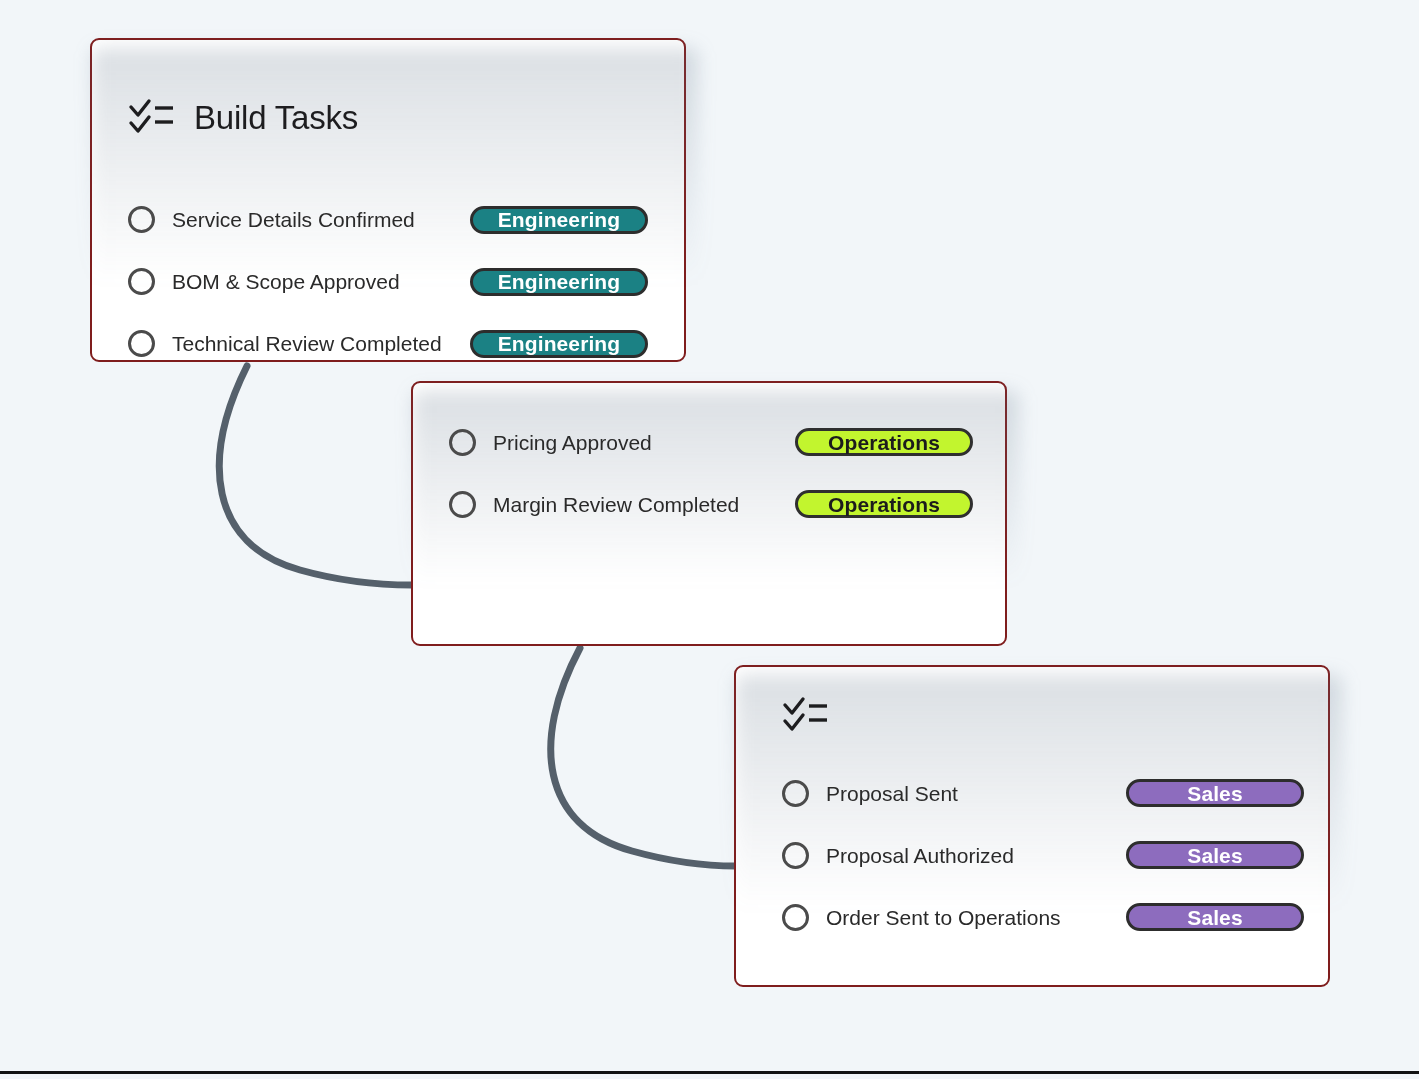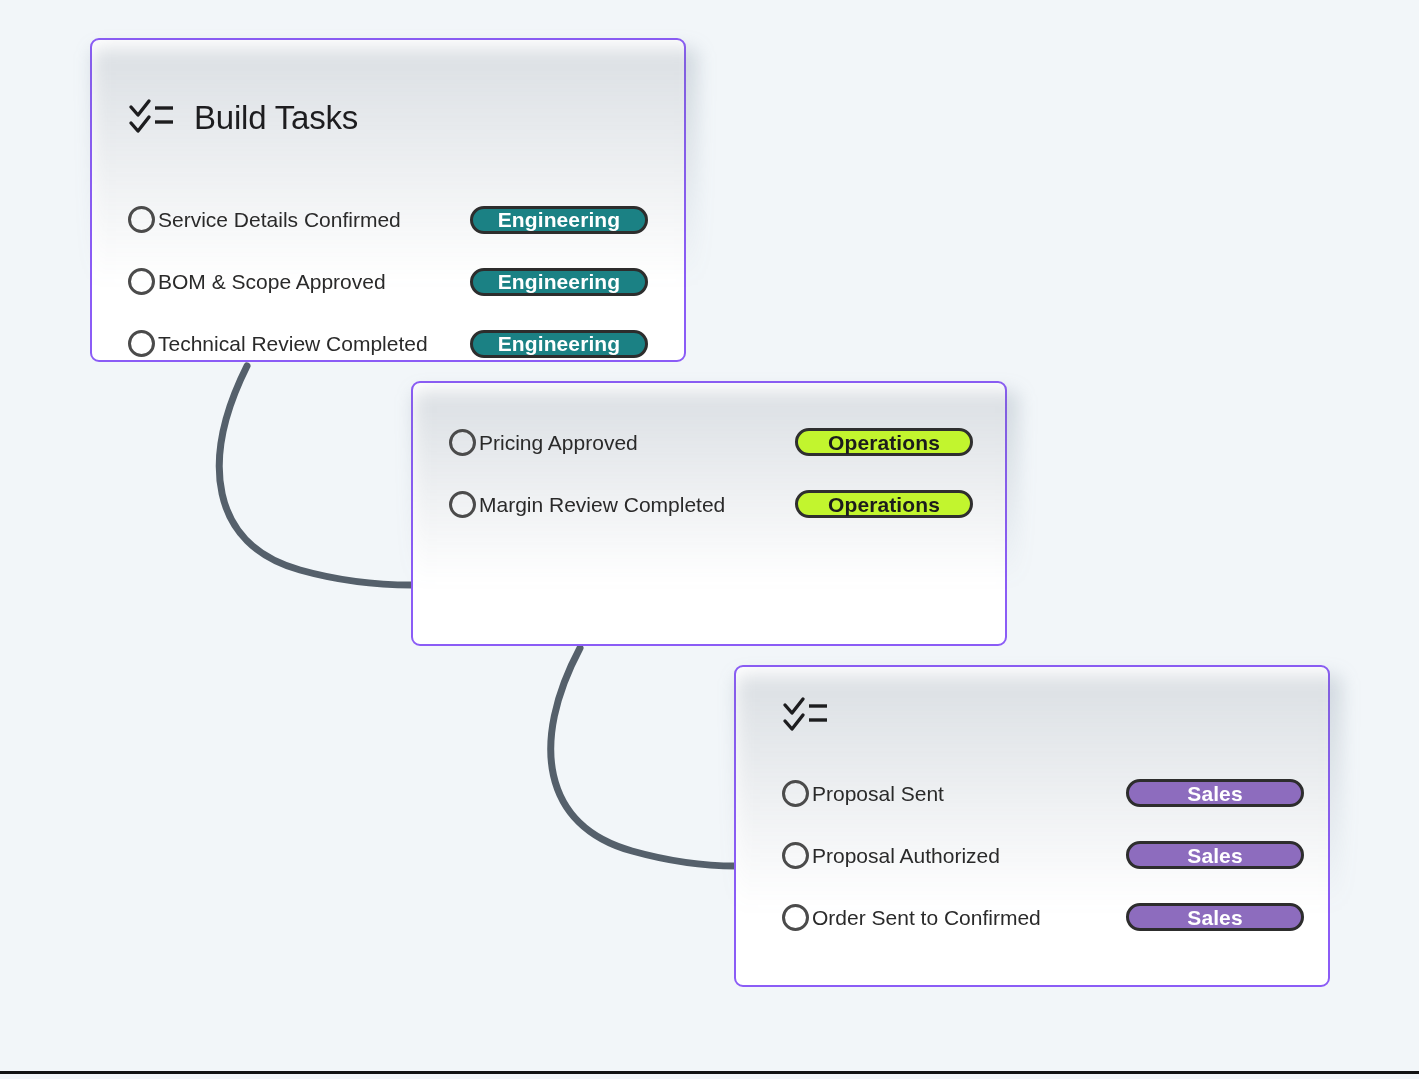--- a/index.html
+++ b/index.html
@@ -40,21 +40,21 @@
     width: 1419px;
     height: 1079px;
     pointer-events: none;
     z-index: 1;
   }
 
   
   .card {
     position: absolute;
     background: #ffffff;
-    border: 2px solid #8b5cf6;
+    border: 2px solid #7f1d1d;
     border-radius: 9px;
     box-sizing: border-box;
     z-index: 3;
   }
   .card::after {
     
     content: "";
     position: absolute;
     left: 0;
     right: -14px;
@@ -106,21 +106,21 @@
 
   .task-row {
     display: flex;
     align-items: center;
     height: 62px;
   }
 
   .task-left {
     display: flex;
     align-items: center;
-    gap: 3px;
+    gap: 17px;
     flex: 0 0 auto;
   }
 
   .task-checkbox {
     flex: 0 0 auto;
     width: 27px;
     height: 27px;
     border: 3px solid #4b4b4b;
     border-radius: 50%;
     box-sizing: border-box;
@@ -262,21 +262,21 @@
           <span class="task-checkbox"></span>
           <span class="task-label">Proposal Authorized</span>
         </div>
         <div class="badge-slot">
           <span class="badge badge-sales">Sales</span>
         </div>
       </li>
       <li class="task-row">
         <div class="task-left">
           <span class="task-checkbox"></span>
-          <span class="task-label">Order Sent to Confirmed</span>
+          <span class="task-label">Order Sent to Operations</span>
         </div>
         <div class="badge-slot">
           <span class="badge badge-sales">Sales</span>
         </div>
       </li>
     </ul>
   </section>
 
   <div id="bottom-rule"></div>
 </div>

